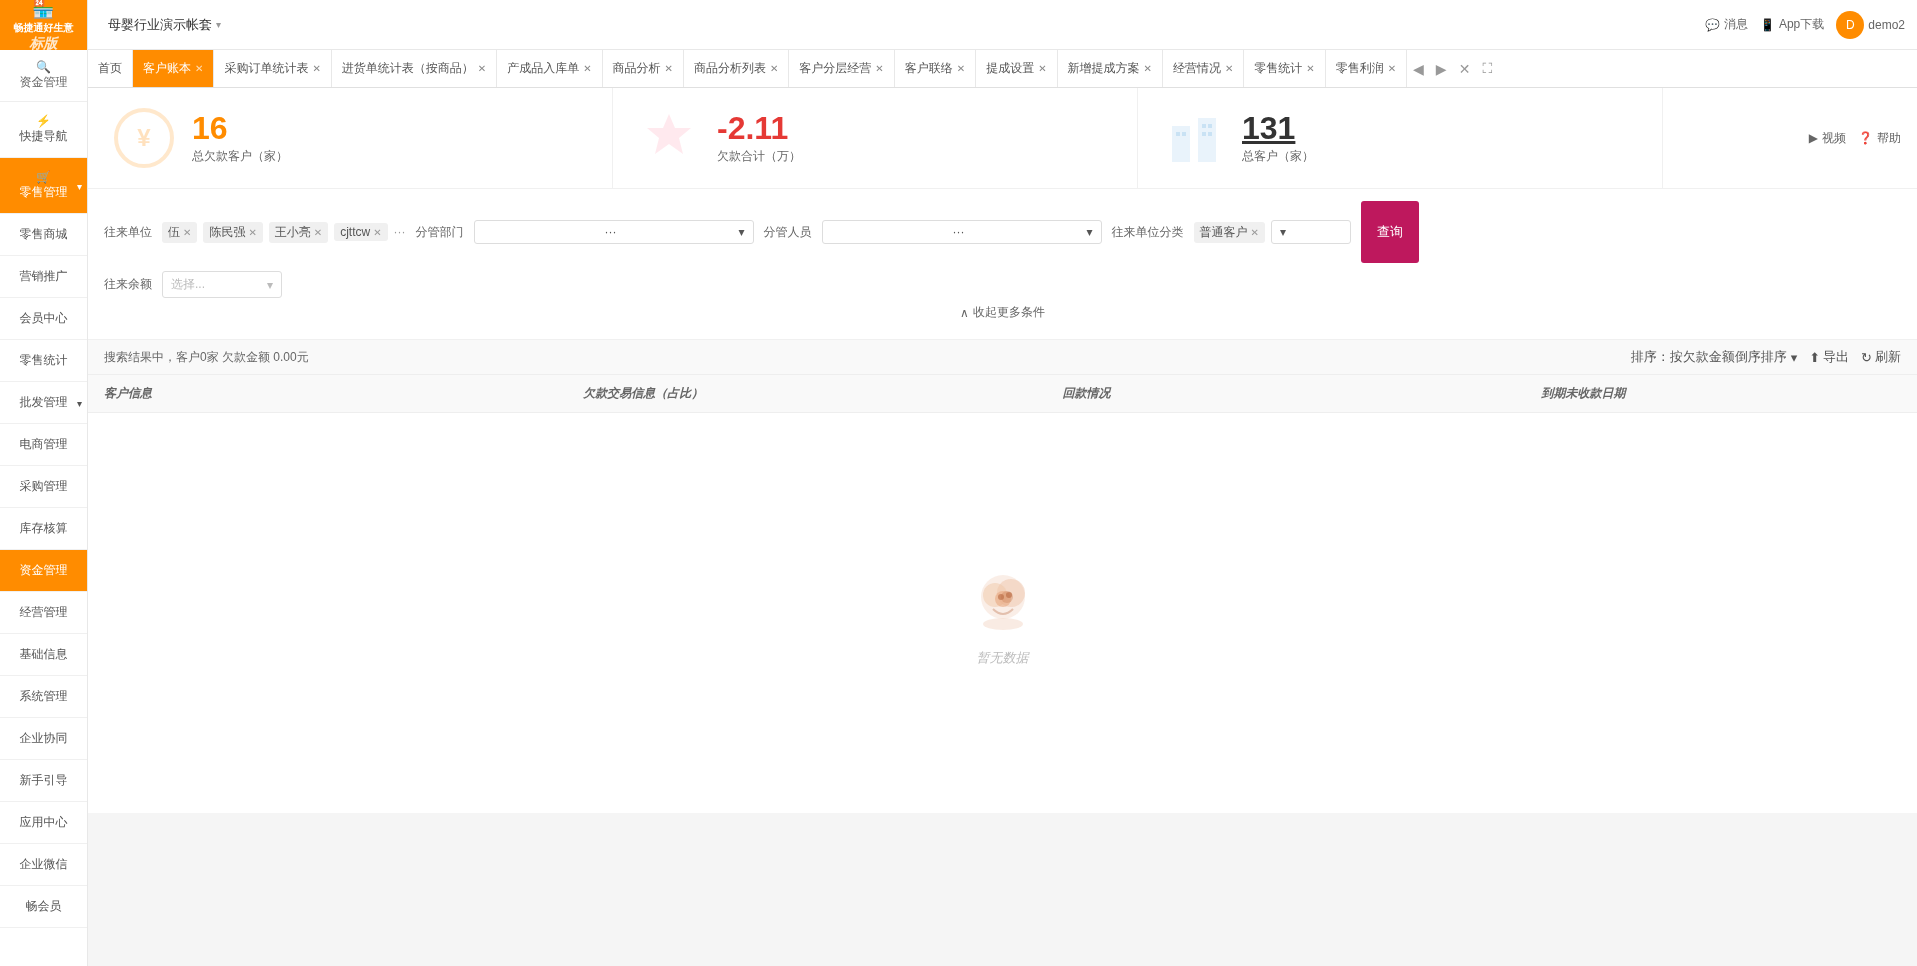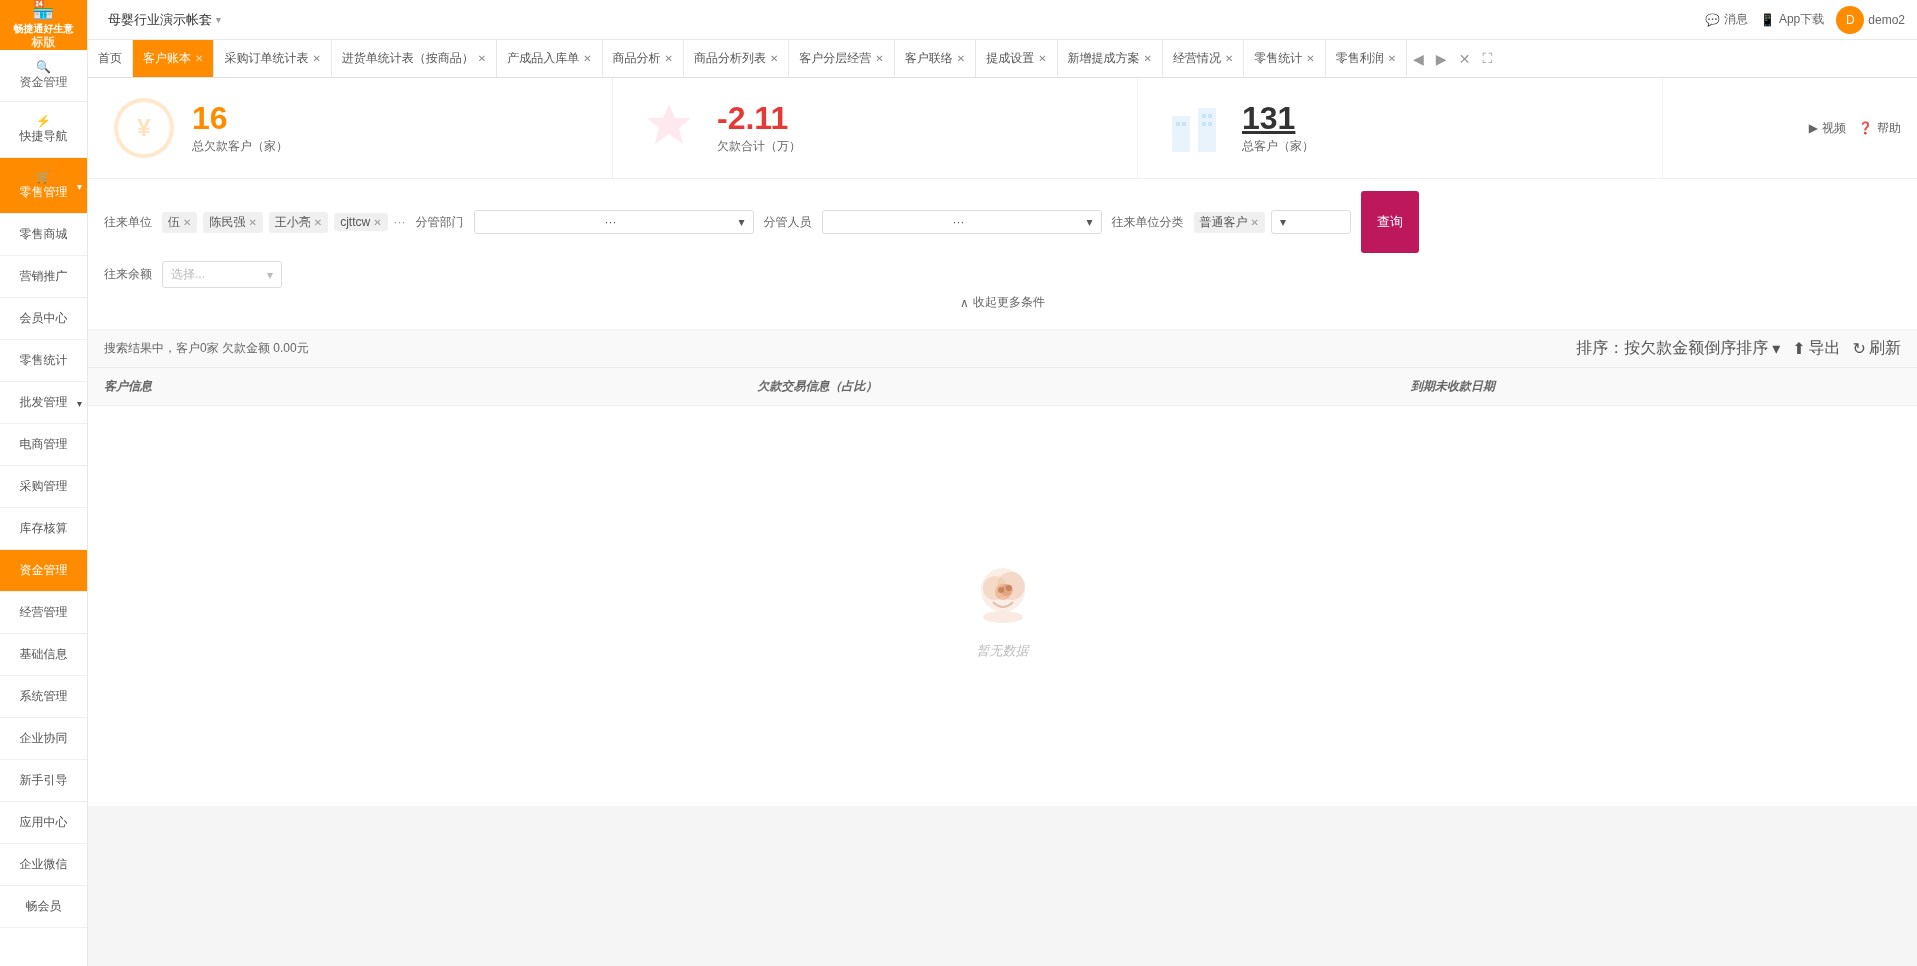--- a/index.html
+++ b/index.html
@@ -12,21 +12,21 @@
     .sidebar-search { padding: 10px 0; text-align: center; font-size: 12px; color: #666; border-bottom: 1px solid #eee; cursor: pointer; }
     .sidebar-nav-item { padding: 12px 0; text-align: center; font-size: 12px; color: #555; cursor: pointer; border-bottom: 1px solid #f0f0f0; }
     .sidebar-nav-item.active { background: #ff8c00; color: #fff; }
     .sidebar-nav-item.has-arrow { position: relative; }
     .sidebar-nav-item.has-arrow::after { content: "▾"; font-size: 10px; position: absolute; right: 5px; top: 50%; transform: translateY(-50%); }
 
     
     .main { flex: 1; display: flex; flex-direction: column; overflow: hidden; }
 
     
-    .topbar { height: 40px; background: #fff; display: flex; align-items: center; padding: 0 12px; border-bottom: 1px solid #e8e8e8; gap: 8px; flex-shrink: 0; }
+    .topbar { height: 50px; background: #fff; display: flex; align-items: center; padding: 0 12px; border-bottom: 1px solid #e8e8e8; gap: 8px; flex-shrink: 0; }
     .topbar-left { display: flex; align-items: center; gap: 8px; flex: 1; overflow: hidden; }
     .topbar-brand { font-size: 12px; color: #666; white-space: nowrap; }
     .topbar-dropdown { display: flex; align-items: center; gap: 4px; font-size: 13px; color: #333; cursor: pointer; }
     .topbar-dropdown .arrow { color: #999; font-size: 10px; }
     .topbar-right { display: flex; align-items: center; gap: 12px; flex-shrink: 0; }
     .topbar-right-item { display: flex; align-items: center; gap: 4px; font-size: 12px; color: #666; cursor: pointer; }
     .avatar { width: 28px; height: 28px; border-radius: 50%; background: #ff8c00; display: flex; align-items: center; justify-content: center; color: #fff; font-size: 12px; }
 
     
     .tabs-bar { height: 38px; background: #fff; display: flex; align-items: center; border-bottom: 1px solid #e0e0e0; overflow: hidden; flex-shrink: 0; }
@@ -61,21 +61,21 @@
     .filter-more { font-size: 12px; color: #999; cursor: pointer; }
     .filter-select { display: flex; align-items: center; gap: 4px; border: 1px solid #ddd; border-radius: 3px; padding: 4px 8px; font-size: 12px; color: #555; cursor: pointer; min-width: 160px; justify-content: space-between; }
     .filter-select .placeholder { color: #bbb; }
     .filter-select-wide { min-width: 280px; }
     .collapse-btn { display: flex; align-items: center; justify-content: center; gap: 4px; padding: 6px 0; color: #666; font-size: 12px; cursor: pointer; width: 100%; }
     .btn-query { background: #be185d; color: #fff; border: none; border-radius: 3px; padding: 22px 16px; font-size: 13px; cursor: pointer; white-space: nowrap; }
 
     
     .results-bar { display: flex; align-items: center; justify-content: space-between; padding: 8px 16px; background: #f9f9f9; border-bottom: 1px solid #eee; }
     .results-info { font-size: 12px; color: #666; }
-    .results-actions { display: flex; align-items: center; gap: 12px; font-size: 16px; color: #666; }
+    .results-actions { display: flex; align-items: center; gap: 12px; font-size: 13px; color: #666; }
     .sort-select { display: flex; align-items: center; gap: 4px; cursor: pointer; color: #555; }
     .action-link { display: flex; align-items: center; gap: 3px; cursor: pointer; color: #555; }
 
     
     .data-table { width: 100%; font-style: italic; }
     .table-header { display: flex; padding: 10px 16px; background: #f9f9f9; border-bottom: 1px solid #eee; }
     .table-col { font-size: 12px; color: #666; font-weight: bold; }
     .table-col-1 { flex: 2; }
     .table-col-2 { flex: 2; }
     .table-col-3 { flex: 2; }
@@ -87,21 +87,21 @@
     .filter-row-2 { display: flex; align-items: center; gap: 10px; }
     .select-small { border: 1px solid #ddd; border-radius: 3px; padding: 4px 8px; font-size: 12px; color: #bbb; min-width: 120px; display: flex; align-items: center; justify-content: space-between; cursor: pointer; }
   </style>
 </head>
 <body>
 
 <div class="sidebar">
   <div class="sidebar-logo">
     <div class="logo-icon">🏪</div>
     <div style="font-size:10px;">畅捷通好生意</div>
-    <div style="font-size:12px;opacity:0.8;">标版</div>
+    <div style="font-size:14px;opacity:0.8;font-style:italic;">标版</div>
   </div>
 
   <div class="sidebar-search">
     <div>🔍</div>
     <div>资金管理</div>
   </div>
   <div class="sidebar-nav-item">
     <div>⚡</div>
     <div>快捷导航</div>
   </div>
@@ -387,20 +387,21 @@
             <span>↻</span>
             <span>刷新</span>
           </div>
         </div>
       </div>
 
       <div class="data-table">
         <div class="table-header">
           <div class="table-col table-col-1">客户信息</div>
           <div class="table-col table-col-2">欠款交易信息（占比）</div>
+          <div class="table-col table-col-3">回款情况</div>
           <div class="table-col table-col-4">到期未收款日期</div>
         </div>
 
         <div class="table-body">
           <div class="empty-state">
             <svg width="80" height="80" viewBox="0 0 80 80">
               <ellipse cx="40" cy="65" rx="20" ry="6" fill="#f5ddd0" opacity="0.6"></ellipse>
               <circle cx="40" cy="38" r="22" fill="#f5ddd0" opacity="0.5"></circle>
               <circle cx="48" cy="34" r="14" fill="#ebb99a" opacity="0.4"></circle>
               <circle cx="32" cy="36" r="12" fill="#f0c8a8" opacity="0.5"></circle>

